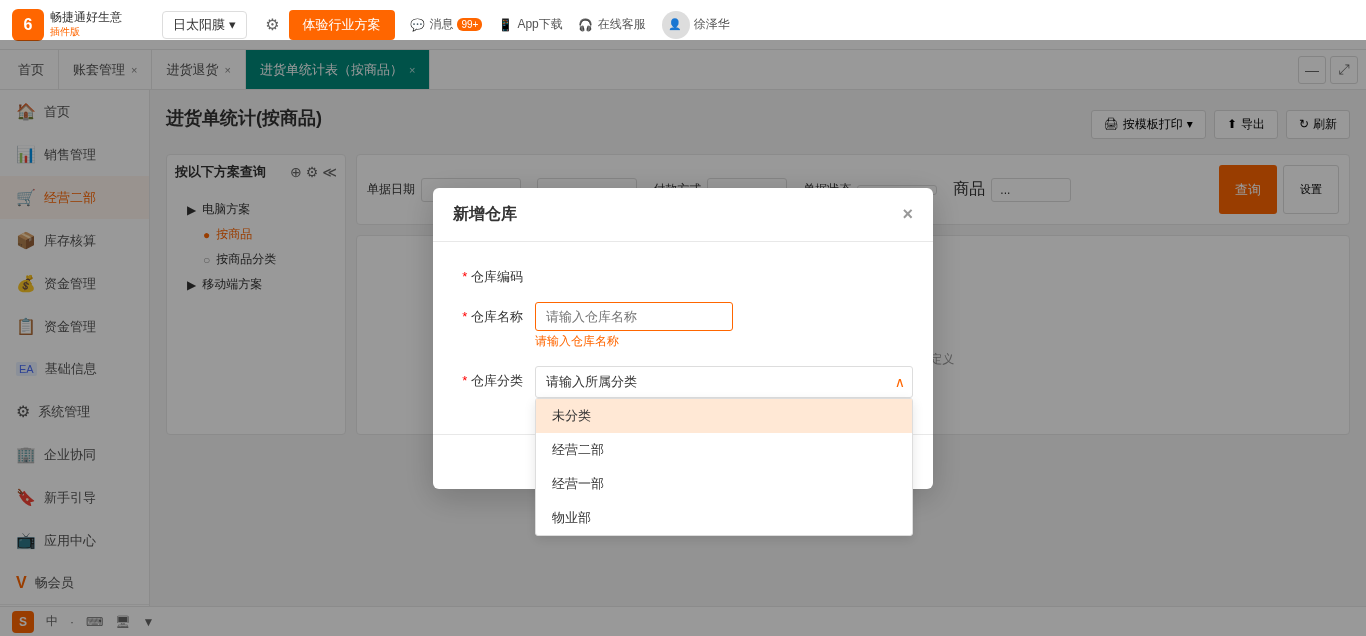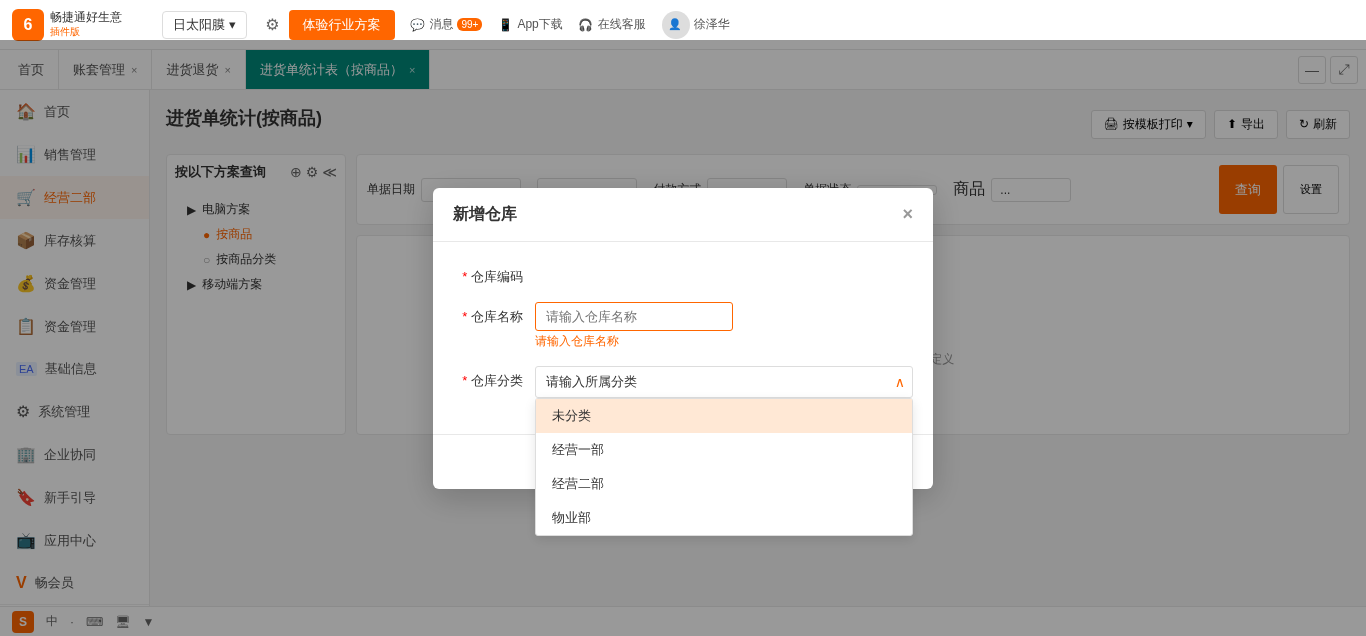--- a/index.html
+++ b/index.html
@@ -485,22 +485,22 @@
 
       <div class="form-row">
         <label class="form-label required">仓库分类</label>
         <div class="dropdown-wrapper">
           <div class="dropdown-control">
             <span>请输入所属分类</span>
           </div>
           <span class="dropdown-arrow">∧</span>
           <div class="dropdown-list">
             <div class="dropdown-option selected">未分类</div>
+            <div class="dropdown-option">经营二部</div>
             <div class="dropdown-option">经营一部</div>
-            <div class="dropdown-option">经营二部</div>
             <div class="dropdown-option">物业部</div>
           </div>
         </div>
       </div>
 
     </div>
     <div class="modal-footer">
       <button class="btn-primary">保存</button>
     </div>
   </div>

